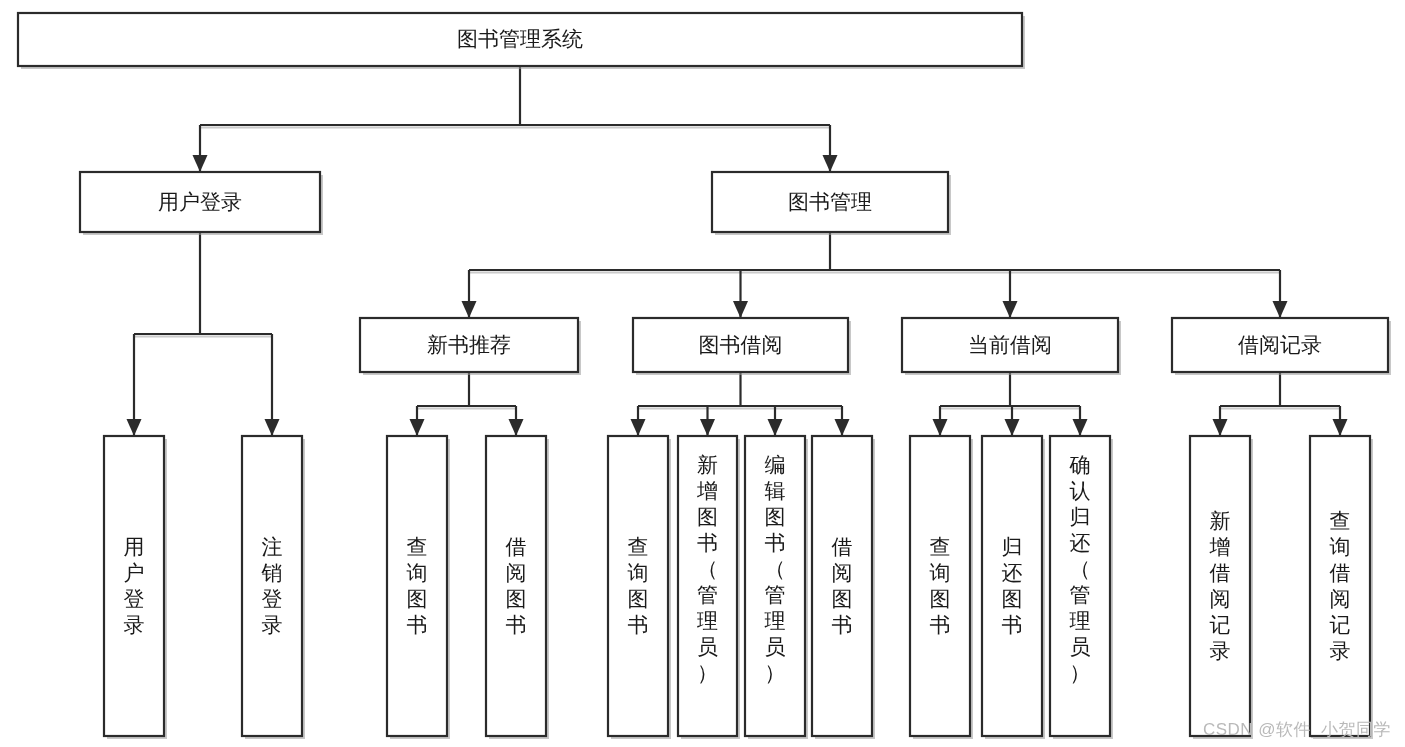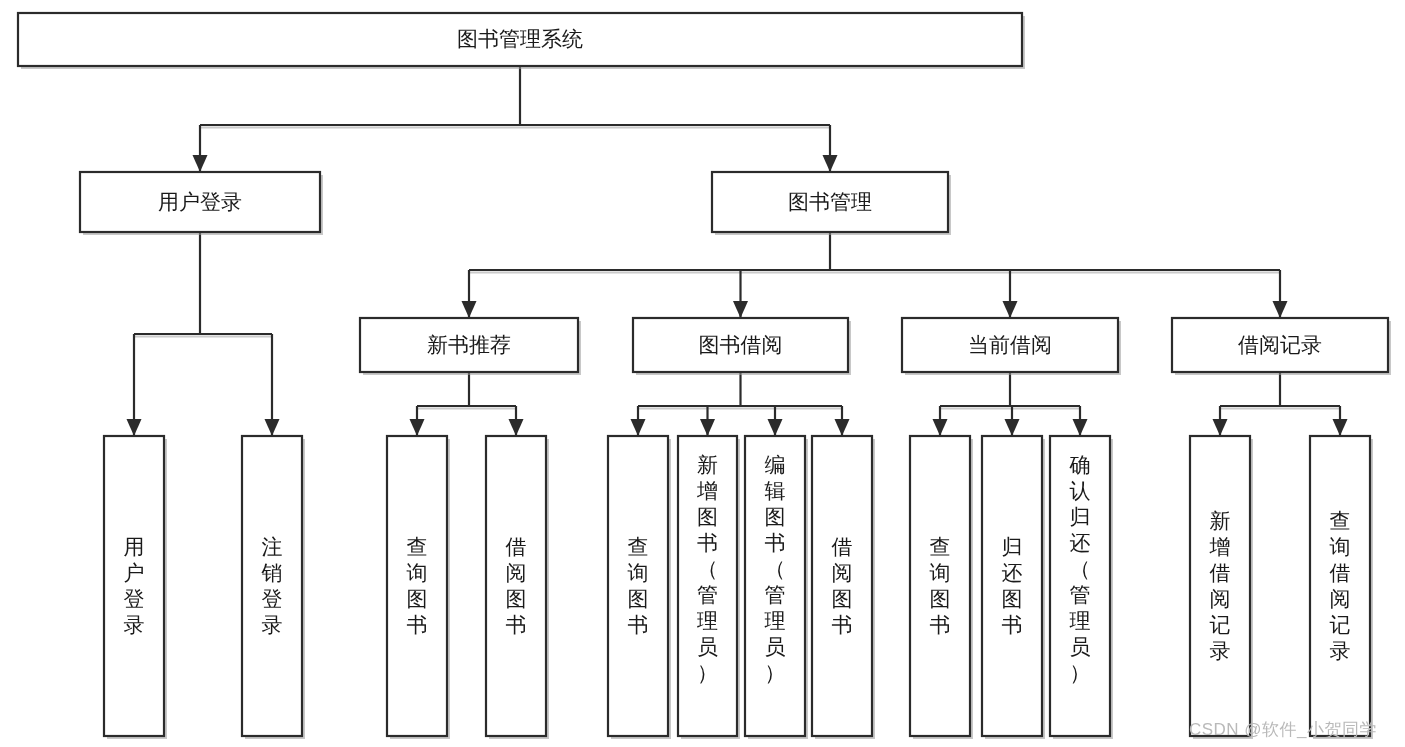--- a/index.html
+++ b/index.html
@@ -60,21 +60,21 @@
     dominant-baseline: middle;
   }
   .node-label-v {
     font-family: "Liberation Sans", "DejaVu Sans", sans-serif;
     font-size: 21px;
     fill: #1a1a1a;
     text-anchor: middle;
   }
   .watermark {
     position: absolute;
-    right: 28px;
+    right: 14px;
     bottom: 6px;
     font-family: "Liberation Sans", "DejaVu Sans", sans-serif;
     font-size: 17px;
     color: #b9b9b9;
     white-space: nowrap;
     letter-spacing: 0.5px;
     user-select: none;
     margin-top: 36px;
   }
 </style>

